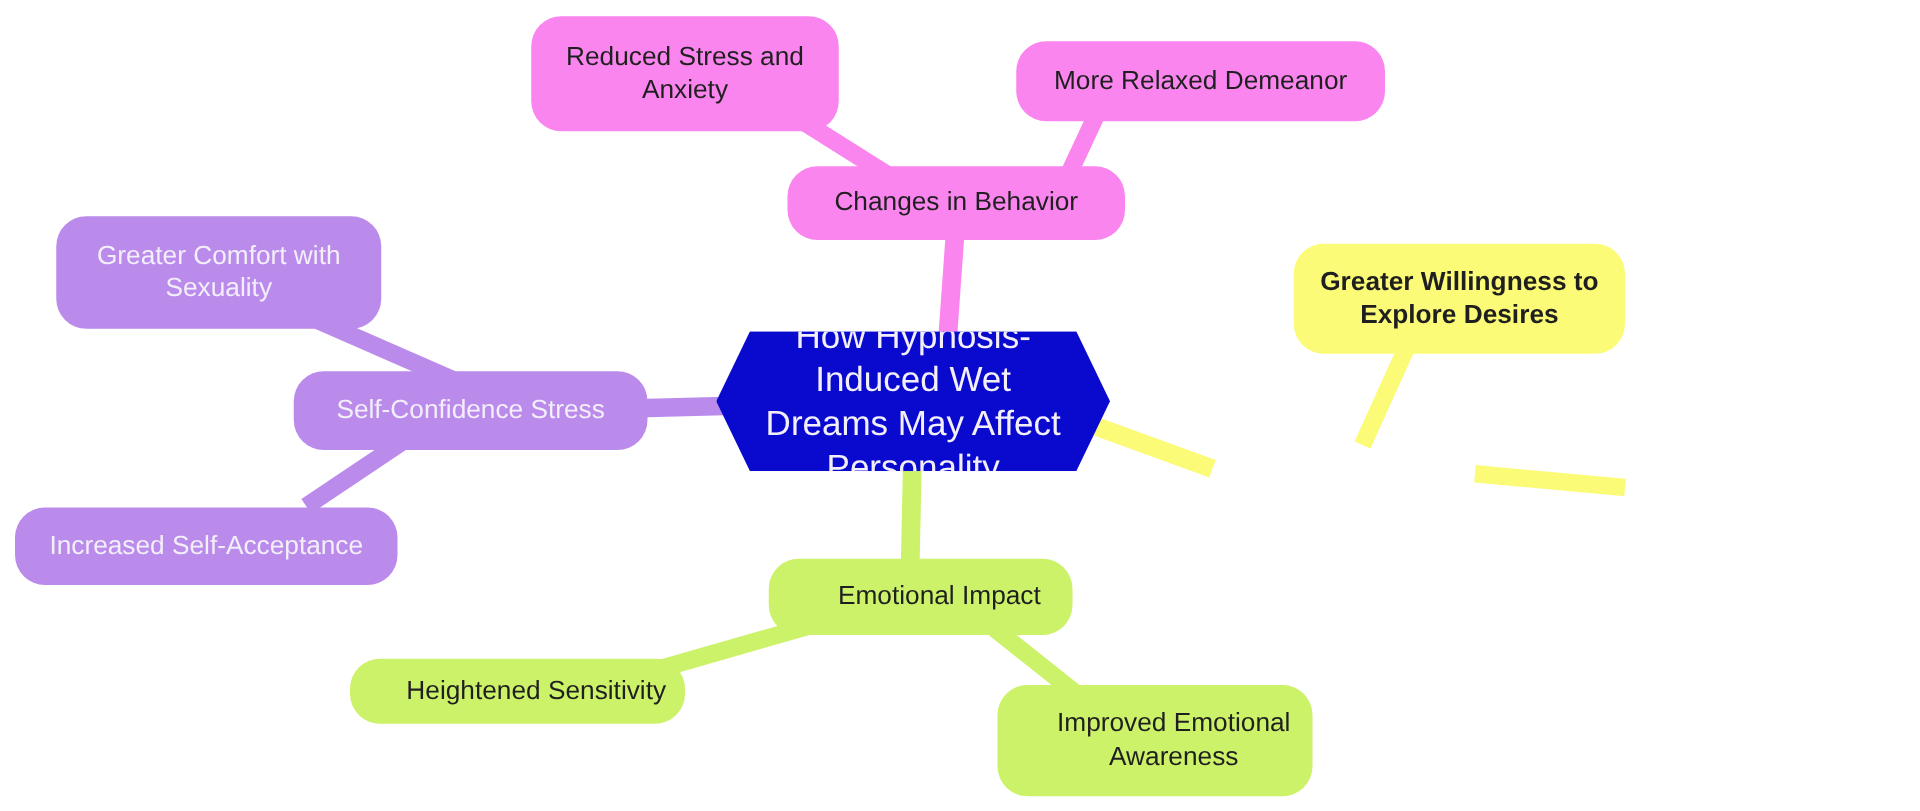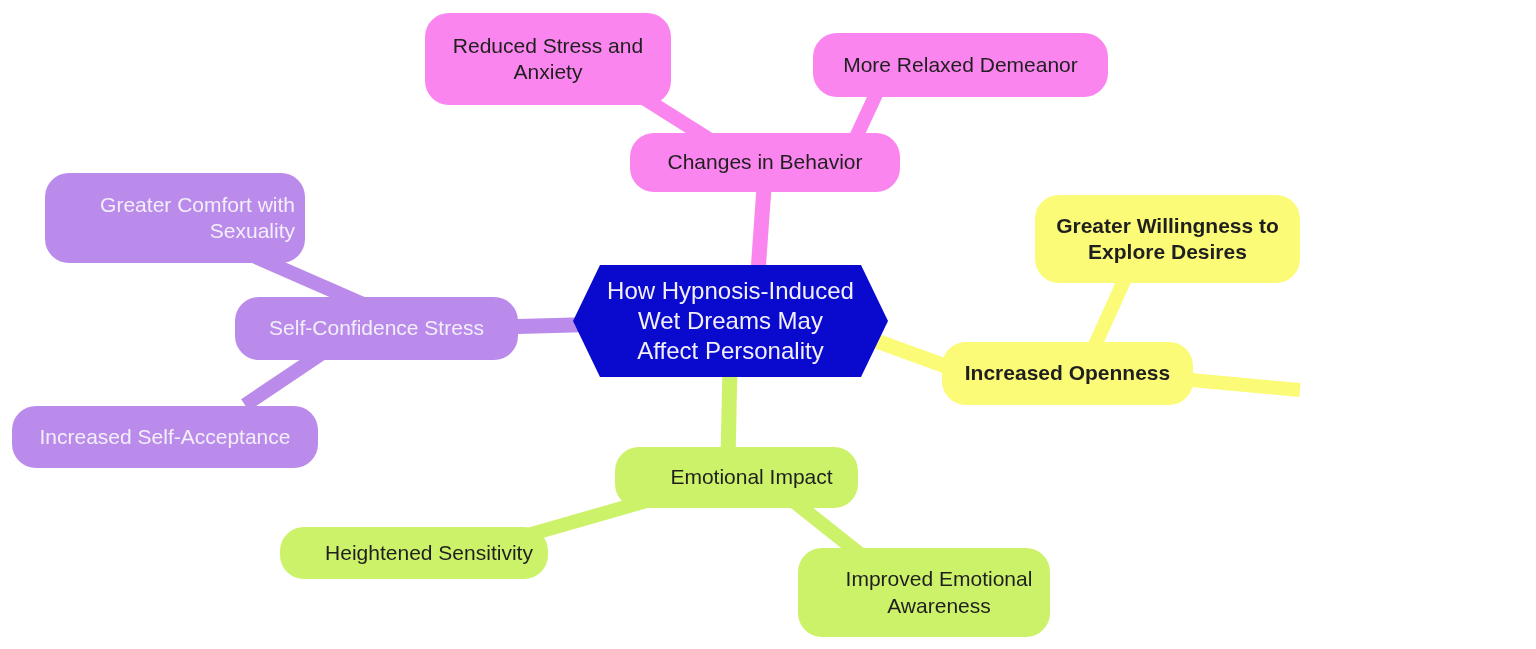--- a/index.html
+++ b/index.html
@@ -35,29 +35,28 @@
     color: var(--c-dark-text, #1F1F1F);
   }
   .node .lbl { display: block; padding: 0 10px; }
 
   .node.behavior   { background: var(--c-behavior,   #FA85EE); }
   .node.openness   { background: var(--c-openness,   #FBFB78); font-weight: bold; }
   .node.emotional  { background: var(--c-emotional,  #CCF269); padding-left: 30px; }
   .node.confidence {
     background: var(--c-confidence, #BB8BEB);
     color: var(--c-light-text, #F2EFFA);
-    text-align: right;
   }
   .node.root {
     background: var(--c-root, #0A0ACE);
     color: var(--c-light-text, #EDEAF8);
     border-radius: 0;
     clip-path: polygon(27px 0, calc(100% - 27px) 0, 100% 50%,
                        calc(100% - 27px) 100%, 27px 100%, 0 50%);
-    font-size: 24px;
+    font-size: 28px;
   }
   .node.root .lbl { padding: 0 34px; }
 </style>
 </head>
 <body>
 
 <div id="canvas">
 
   <svg id="edges" viewBox="0 0 1536 649" xmlns="http://www.w3.org/2000/svg">
 
@@ -95,23 +94,20 @@
   <div class="node confidence" style="left:235px; top:297px; width:283px; height:63px">
     <span class="lbl">Self-Confidence Stress</span>
   </div>
   <div class="node confidence" style="left:45px; top:173px; width:260px; height:90px">
     <span class="lbl">Greater Comfort with Sexuality</span>
   </div>
   <div class="node confidence" style="left:12px; top:406px; width:306px; height:62px">
     <span class="lbl">Increased Self-Acceptance</span>
   </div>
 
-  <div class="node openness" style="left:942px; top:342px; width:251px; height:63px">
-    <span class="lbl">Increased Openness</span>
-  </div>
   <div class="node openness" style="left:1035px; top:195px; width:265px; height:88px">
     <span class="lbl">Greater Willingness to Explore Desires</span>
   </div>
 
   <div class="node emotional" style="left:615px; top:447px; width:243px; height:61px">
     <span class="lbl">Emotional Impact</span>
   </div>
   <div class="node emotional" style="left:280px; top:527px; width:268px; height:52px">
     <span class="lbl">Heightened Sensitivity</span>
   </div>

